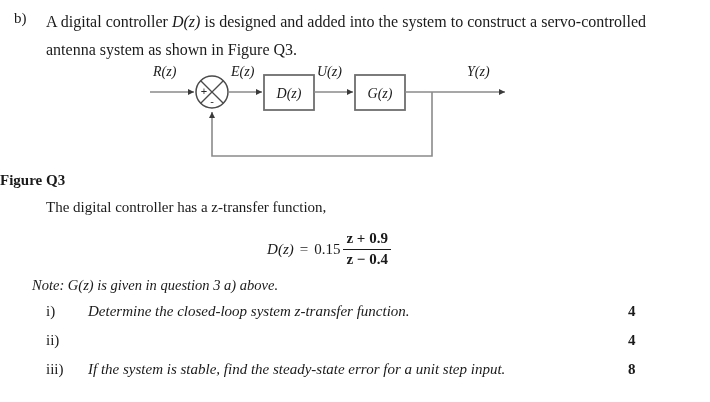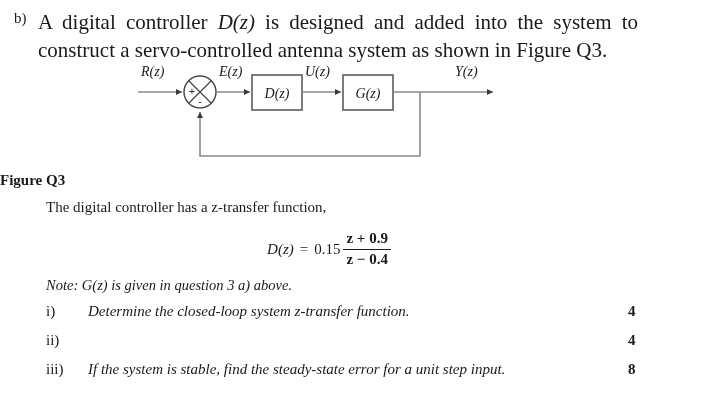--- a/index.html
+++ b/index.html
@@ -26,35 +26,36 @@
     top: 8px;
     width: 640px;
   }
   #intro-marker {
     position: absolute;
     left: 0px;
     top: 2px;
     font-size: 15px;
   }
   #intro-text {
-    margin-left: 24px;
-    font-size: 21px;
+    margin-left: 32px;
+    font-size: 16px;
     line-height: 28px;
     text-align: justify;
     width: 600px;
   }
   #intro-text .var { font-style: italic; }
 
   
   #diagram {
     position: absolute;
     left: 0px;
     top: 62px;
     width: 671px;
     height: 110px;
+    padding-left: 12px;
   }
   #diagram svg { display: block; }
 
   
   #figure-caption {
     position: absolute;
     left: 0;
     top: 172px;
     width: 640px;
     text-align: left;
@@ -96,21 +97,21 @@
     line-height: 1.18;
     padding: 0 2px;
     font-weight: bold;
   }
   .frac .num { padding: 0 3px 1px 3px; }
   .frac .den { padding: 1px 3px 0 3px; border-top: 1.3px solid #1a1a1a; }
 
   
   #note-line {
     position: absolute;
-    left: 46px;
+    left: 32px;
     top: 277px;
     font-size: 14.5px;
     font-style: italic;
   }
 
   
   #items { position: absolute; left: 0; top: 303px; width: 710px; }
   .item {
     position: relative;
     height: 29px;

